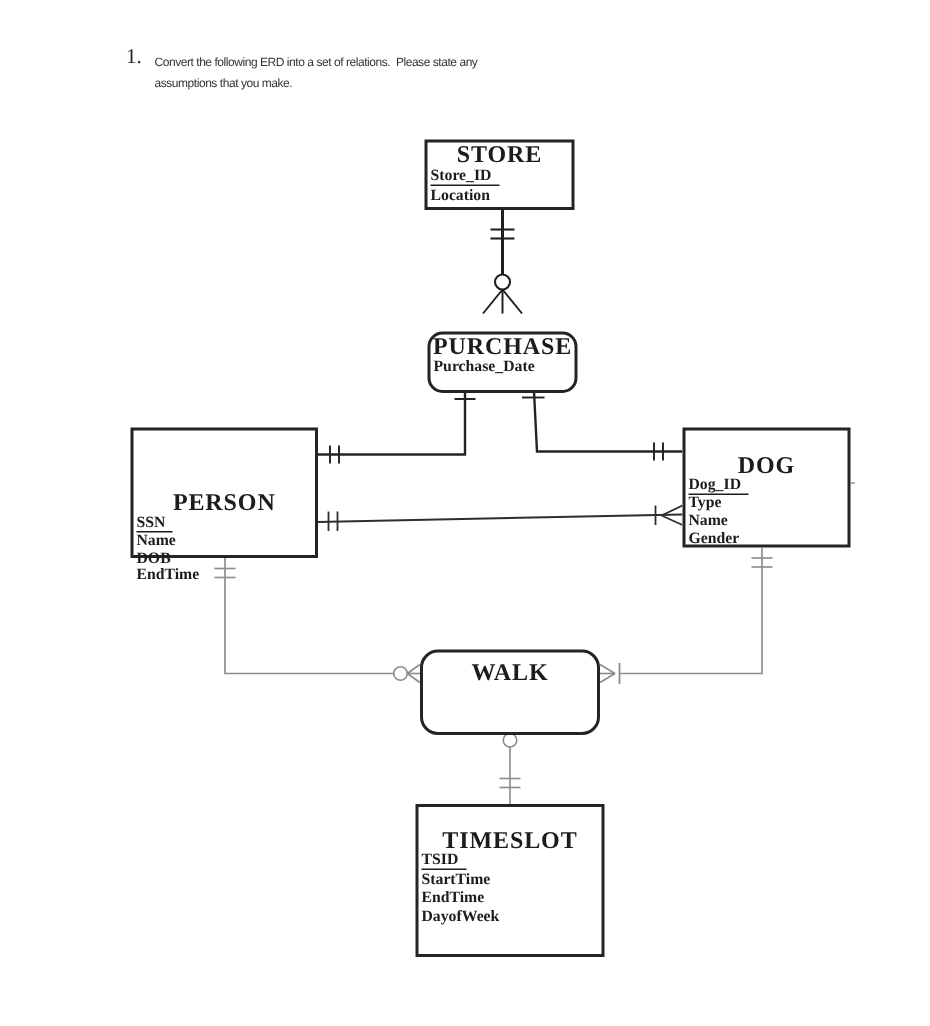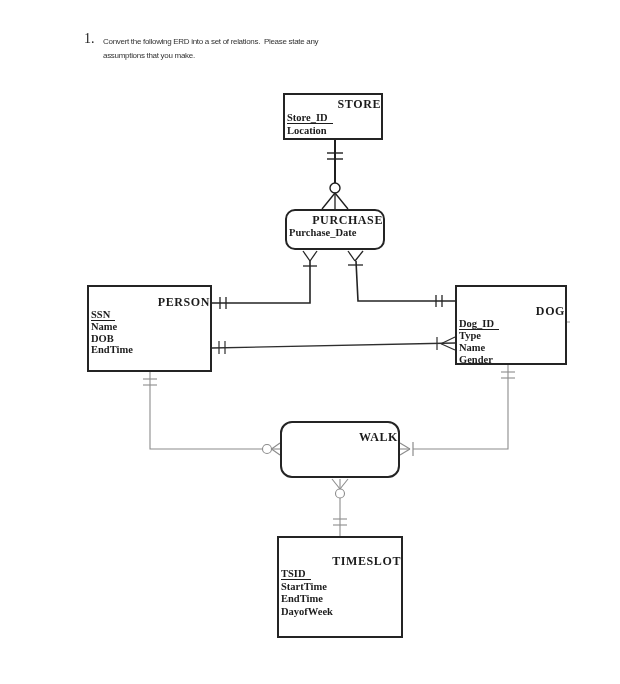--- a/index.html
+++ b/index.html
@@ -27,36 +27,36 @@
   
   #connectors { position:absolute; left:0; top:0; width:620px; height:684px; }
   
   .entity {
     position:absolute; box-sizing:border-box;
     background:#ffffff;
     border:2px solid #242424;
     font-family:"Liberation Serif", serif;
     font-weight:bold; color:#1c1c1c;
   }
-  .entity.assoc { border-width:2.4px; border-radius:10px; }
+  .entity.assoc { border-width:2.4px; border-radius:10px;margin-top:12px; }
   .entity .title {
-    text-align:right; font-size:12px; letter-spacing:0.6px;
+    text-align:center; font-size:16px; letter-spacing:0.6px;
     line-height:14px;
   }
   .entity .attrs { padding-left:2px; font-size:10.5px; }
   .attr { line-height:12px; white-space:nowrap; }
   .key-attr { display:inline-block; border-bottom:1.2px solid #1c1c1c; padding-right:5px; line-height:11px; }
   
   #store    { left:283px; top:93px;  width:100px; height:47px; }
   #store .title { padding-top:2px; }
   #store .attr { line-height:13px; }
   #purchase { left:285px; top:209px; width:100px; height:41px; }
   #purchase .title { padding-top:2px; }
   #person   { left:87px;  top:285px; width:125px; height:87px; }
-  #person .title { padding-top:8px; }
+  #person .title { padding-top:8px;margin-top:34px; }
   #person .attr { line-height:11.5px; }
   #dog      { left:455px; top:285px; width:112px; height:80px; }
   #dog .title { padding-top:17px; }
   #walk     { left:280px; top:421px; width:120px; height:57px; border-radius:12px; }
   #walk .title { padding-top:7px; }
   #timeslot { left:277px; top:536px; width:126px; height:102px; }
   #timeslot .title { padding-top:16px; }
   #timeslot .attr { line-height:12.5px; }
 </style>
 </head>

